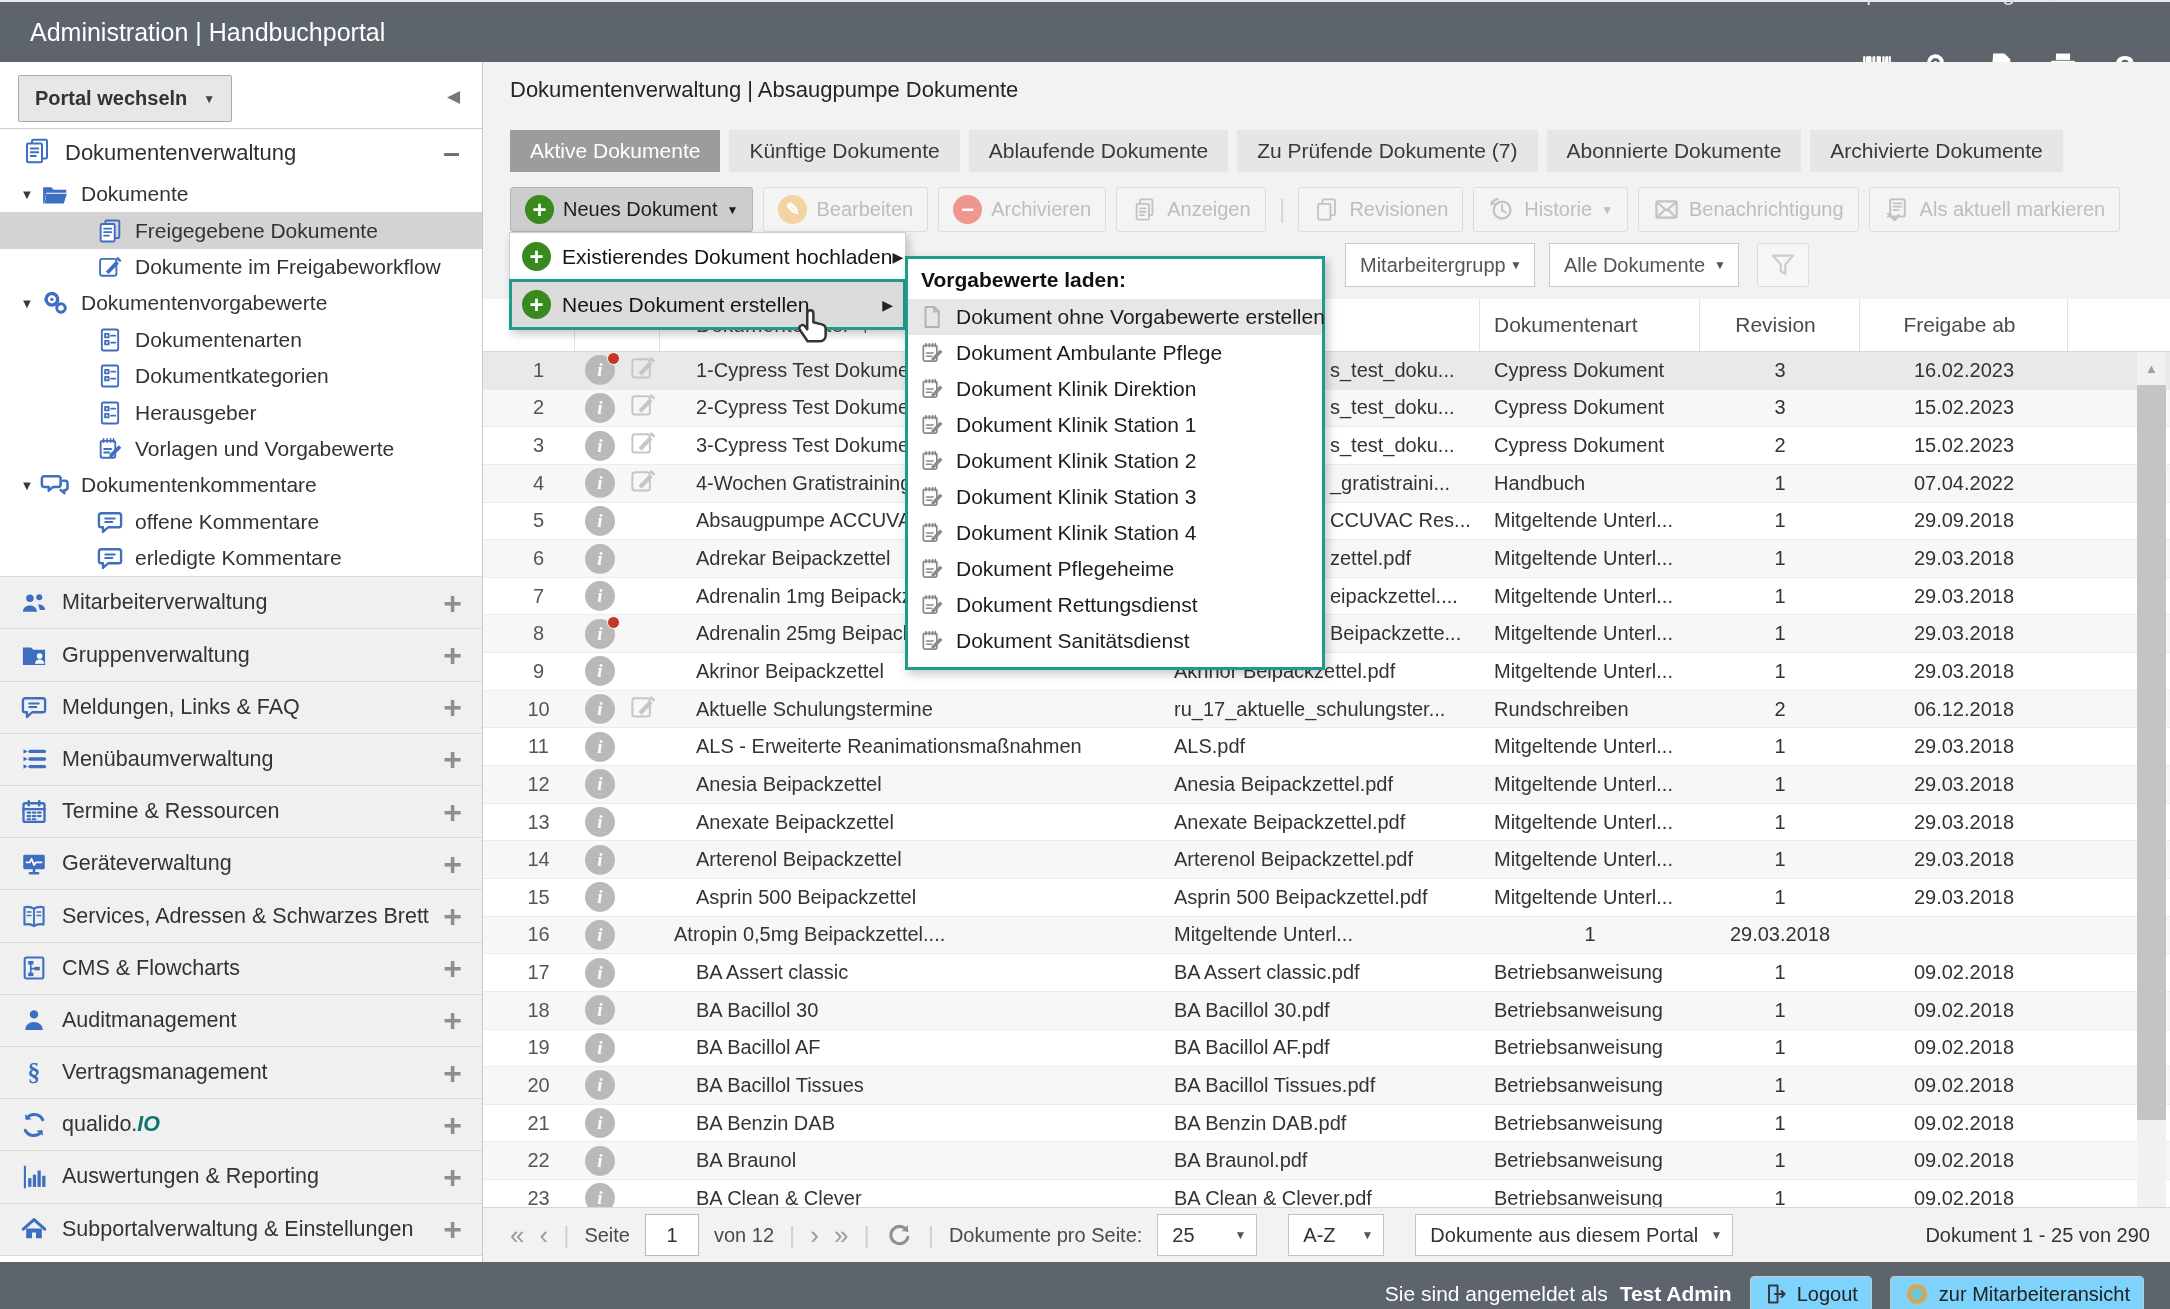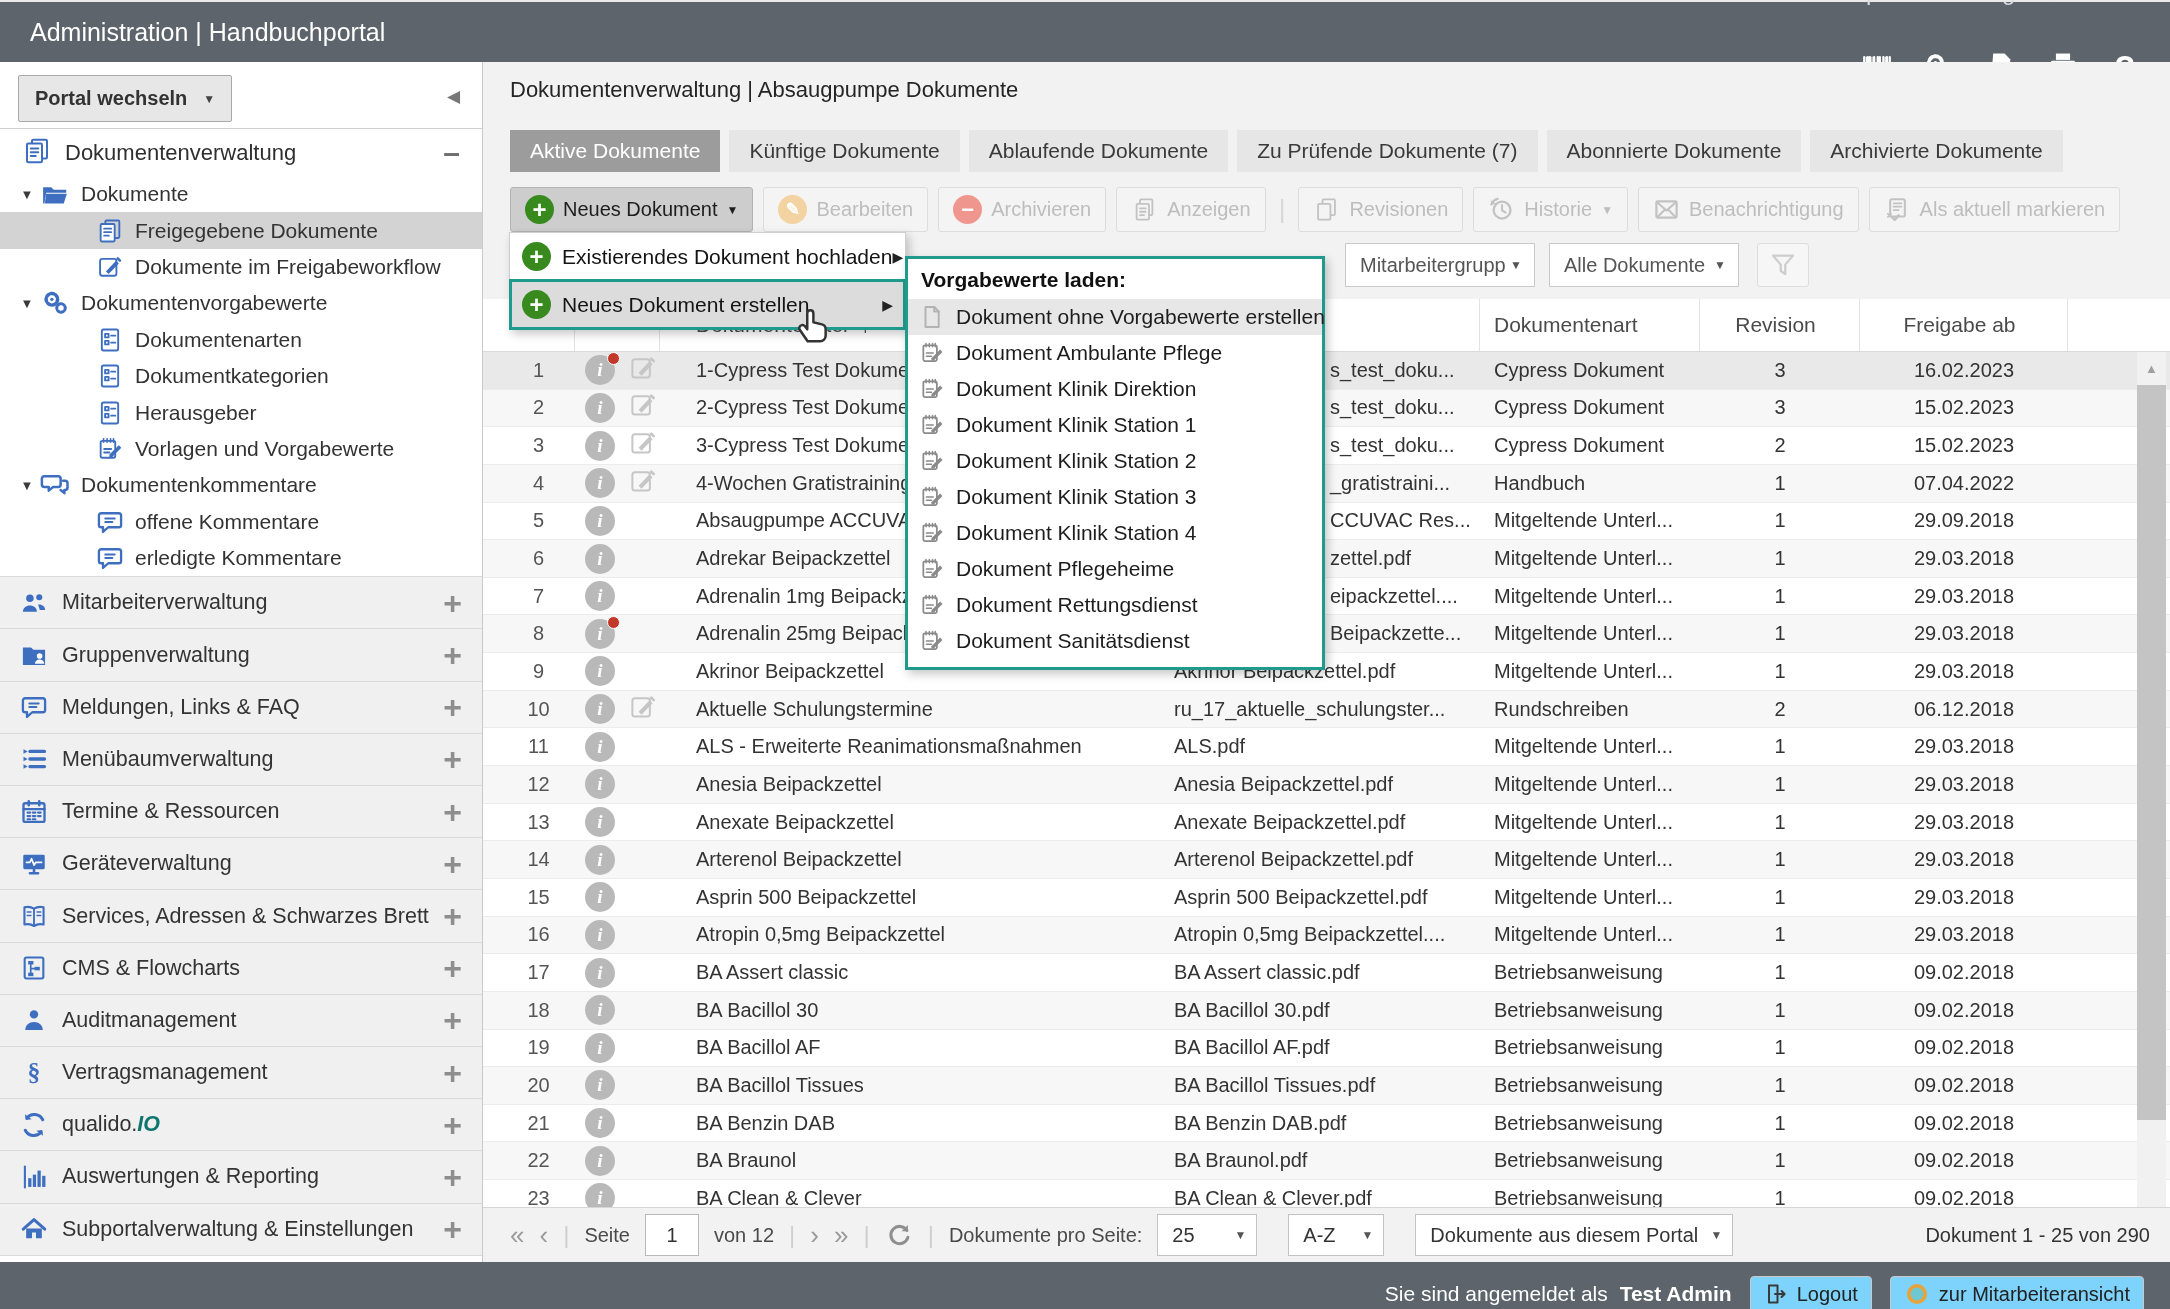--- a/index.html
+++ b/index.html
@@ -783,21 +783,20 @@
           <div class="td c-file">Asprin 500 Beipackzettel.pdf</div>
           <div class="td c-art">Mitgeltende Unterl...</div>
           <div class="td c-rev">1</div>
           <div class="td c-date">29.03.2018</div>
         </div>
         <div class="trow alt">
           <div class="td c-num">16</div>
           <div class="c-icons">
             <span class="info">i</span>
           </div>
-          <div class="td c-title">Atropin 0,5mg Beipackzettel</div>
           <div class="td c-file">Atropin 0,5mg Beipackzettel....</div>
           <div class="td c-art">Mitgeltende Unterl...</div>
           <div class="td c-rev">1</div>
           <div class="td c-date">29.03.2018</div>
         </div>
         <div class="trow">
           <div class="td c-num">17</div>
           <div class="c-icons">
             <span class="info">i</span>
           </div>

